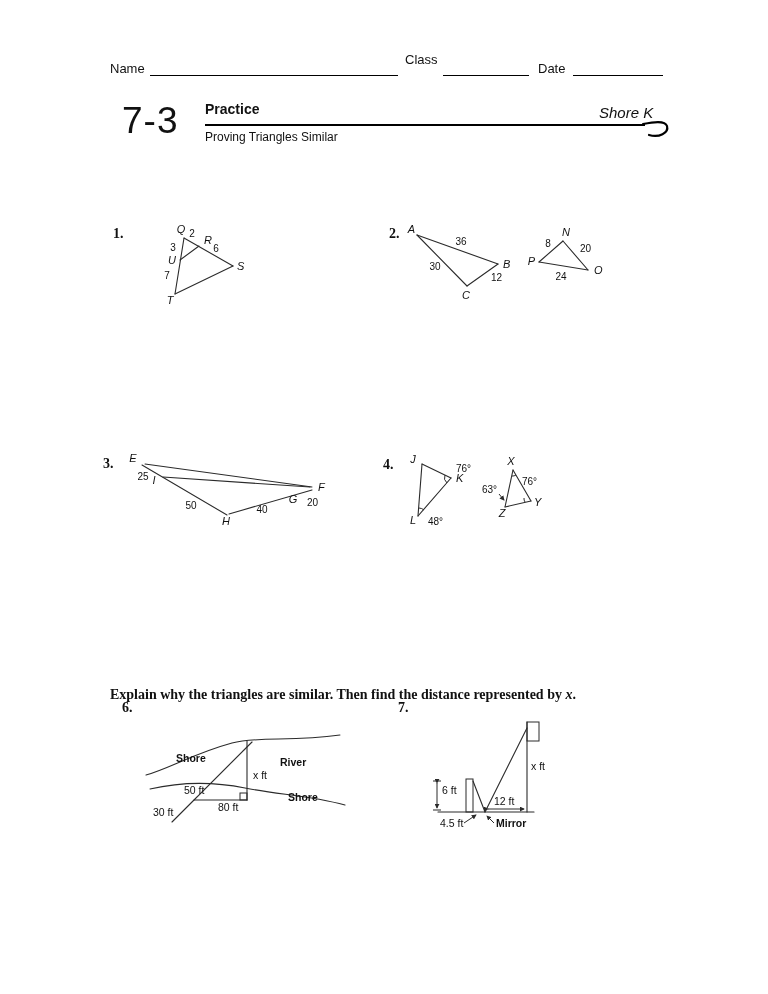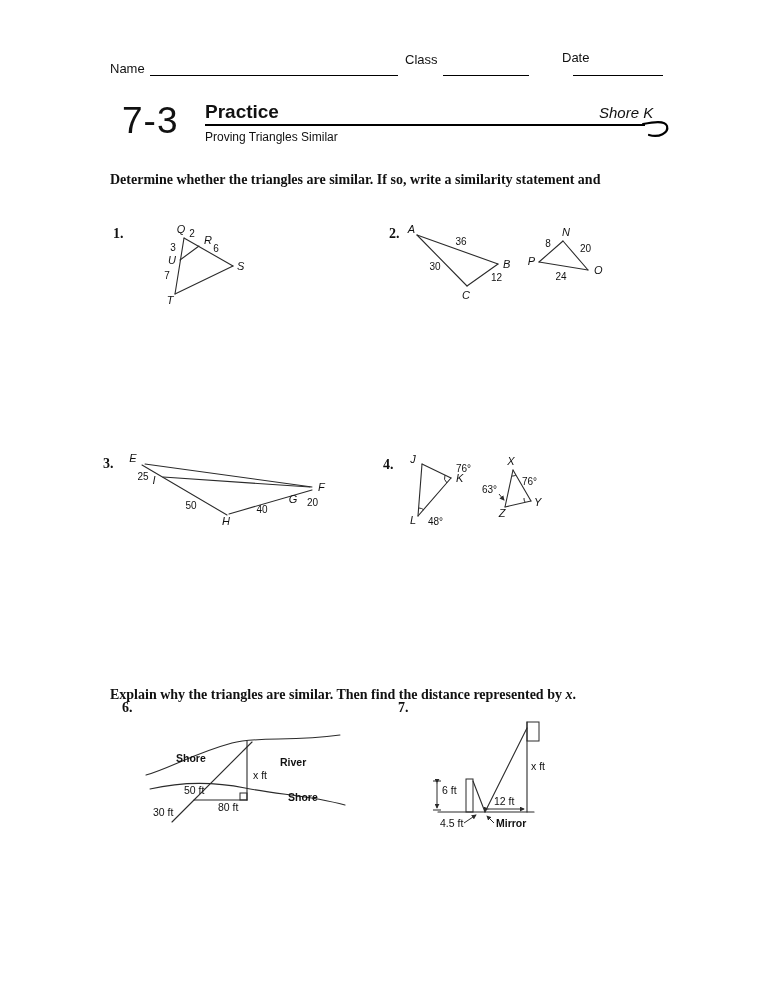--- a/index.html
+++ b/index.html
@@ -6,21 +6,21 @@
   html,body { background:#ffffff; }
   .page {
     position:relative; width:768px; height:994px; background:#fff;
     font-family:"Liberation Sans", sans-serif; color:#111; overflow:hidden;
   }
   .abs { position:absolute; }
   .lbl { font-size:13px; color:#111; }
   .rule { border-top:1px solid #000; height:0; }
   .thickrule { border-top:2px solid #000; height:0; }
   .lesson-num { font-size:37px; font-weight:400; letter-spacing:1px; }
-  .practice { font-size:19px; font-weight:bold; }
+  .practice { font-size:14px; font-weight:bold; }
   .formk { font-size:15px; font-style:italic; }
   .subtitle { font-size:12px; }
   .serif-bold { font-family:"Liberation Serif", serif; font-weight:bold; font-size:14px; line-height:1.5; }
   .pnum { font-family:"Liberation Serif", serif; font-weight:bold; font-size:14px; }
   svg { overflow:visible; }
   svg text { font-family:"Liberation Sans", sans-serif; font-size:10.5px; fill:#111; }
   svg text.pt { font-style:italic; font-size:11px; }
   svg text.b  { font-weight:bold; font-size:10.5px; }
   svg text.sm { font-size:10px; }
   .geo { stroke:#2b2b2b; stroke-width:1.1; fill:none; stroke-linecap:round; }
@@ -29,34 +29,33 @@
 </style>
 </head>
 <body>
 
 <div class="page">
 
   <div class="abs lbl" style="left:110px; top:61px;">Name</div>
   <div class="abs rule" style="left:150px; top:75px; width:248px;"></div>
   <div class="abs lbl" style="left:405px; top:52px;">Class</div>
   <div class="abs rule" style="left:443px; top:75px; width:86px;"></div>
-  <div class="abs lbl" style="left:538px; top:50px;margin-left:24px;">Date</div>
+  <div class="abs lbl" style="left:538px; top:61px;">Date</div>
   <div class="abs rule" style="left:573px; top:75px; width:90px;"></div>
 
   <div class="abs lesson-num" style="left:122px; top:100px;">7-3</div>
   <div class="abs practice" style="left:205px; top:101px;">Practice</div>
   <div class="abs formk" style="left:599px; top:104px;">Shore K</div>
   <div class="abs thickrule" style="left:205px; top:124px; width:440px;"></div>
   <svg class="abs" style="left:641px; top:116px;" width="30" height="28" viewBox="0 0 30 28">
     <path d="M2,8 C12,6 24,4 26,10 C28,17 18,22 8,19" stroke="#000" stroke-width="2.2" fill="none" stroke-linecap="round"></path>
   </svg>
   <div class="abs subtitle" style="left:205px; top:130px;">Proving Triangles Similar</div>
 
   <div class="abs serif-bold" style="left:110px; top:169px; width:580px;">
-    <div>Determine whether the triangles are similar. If so, write a similarity statement and</div>
   </div>
 
   <div class="abs pnum" style="left:113px; top:226px;">1.</div>
   <div class="abs pnum" style="left:389px; top:226px;">2.</div>
   <div class="abs pnum" style="left:103px; top:456px;">3.</div>
   <div class="abs pnum" style="left:383px; top:457px;">4.</div>
 
   <svg class="abs" style="left:148px; top:218px;" width="110" height="92" viewBox="0 0 110 92">
     <g class="geo">
       <line x1="36" y1="20" x2="85" y2="48"></line>

